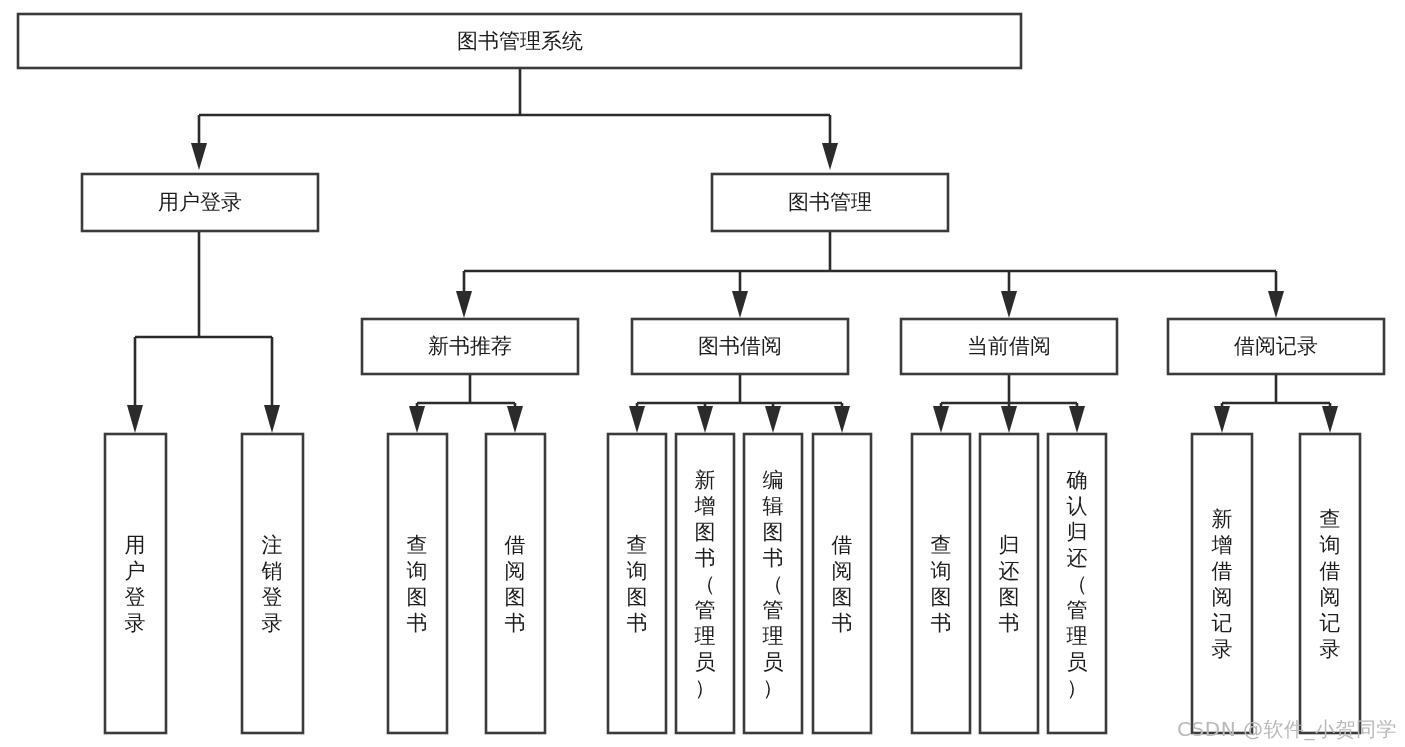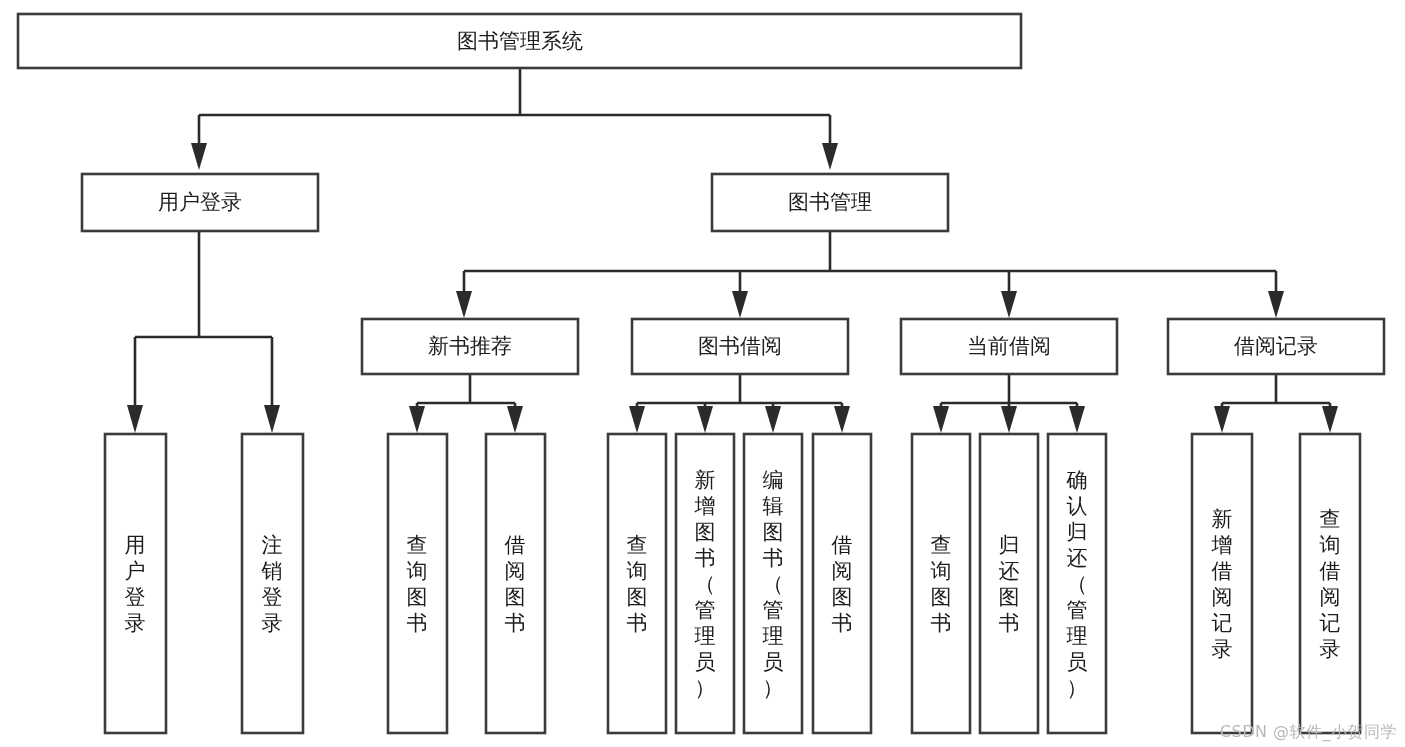--- a/index.html
+++ b/index.html
@@ -54,21 +54,21 @@
     fill: #1c1c1c;
     font-family: "DejaVu Sans", "Liberation Sans", sans-serif;
     font-size: 21px;
     text-anchor: middle;
   }
   .watermark {
     position: absolute;
     right: 8px;
     bottom: 4px;
     color: #b9b9b9;
-    font-size: 16px;
+    font-size: 20px;
     font-family: "DejaVu Sans", "Liberation Sans", sans-serif;
     letter-spacing: 0.5px;
     white-space: nowrap;
     user-select: none;
   }
 </style>
 </head>
 <body>
 
 <div id="diagram-root">

